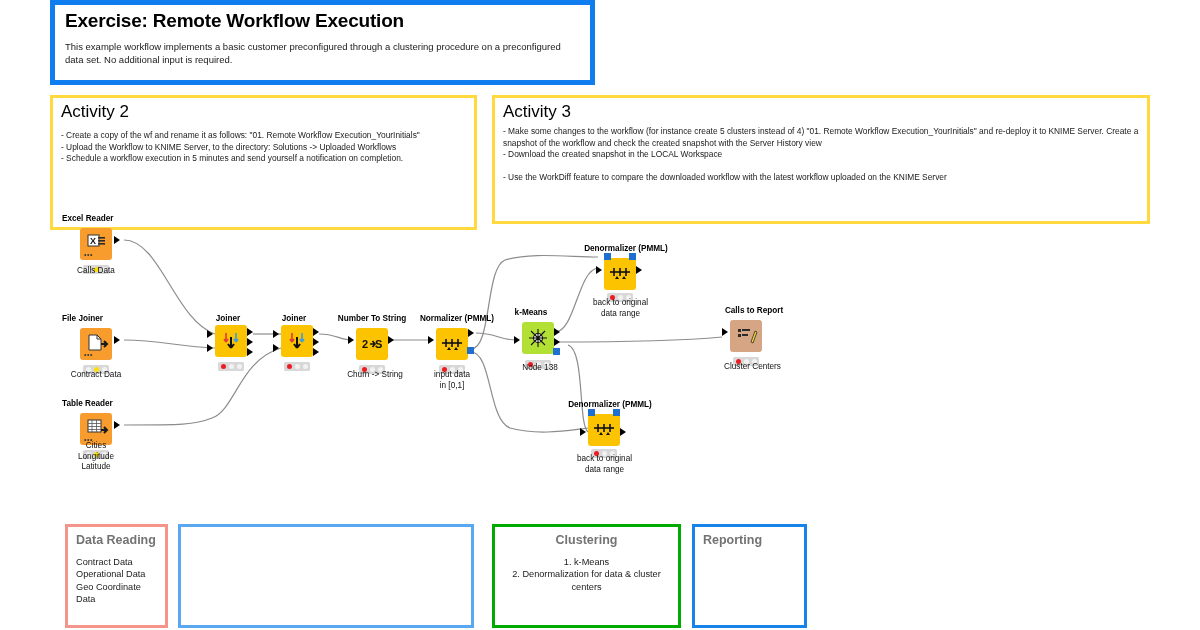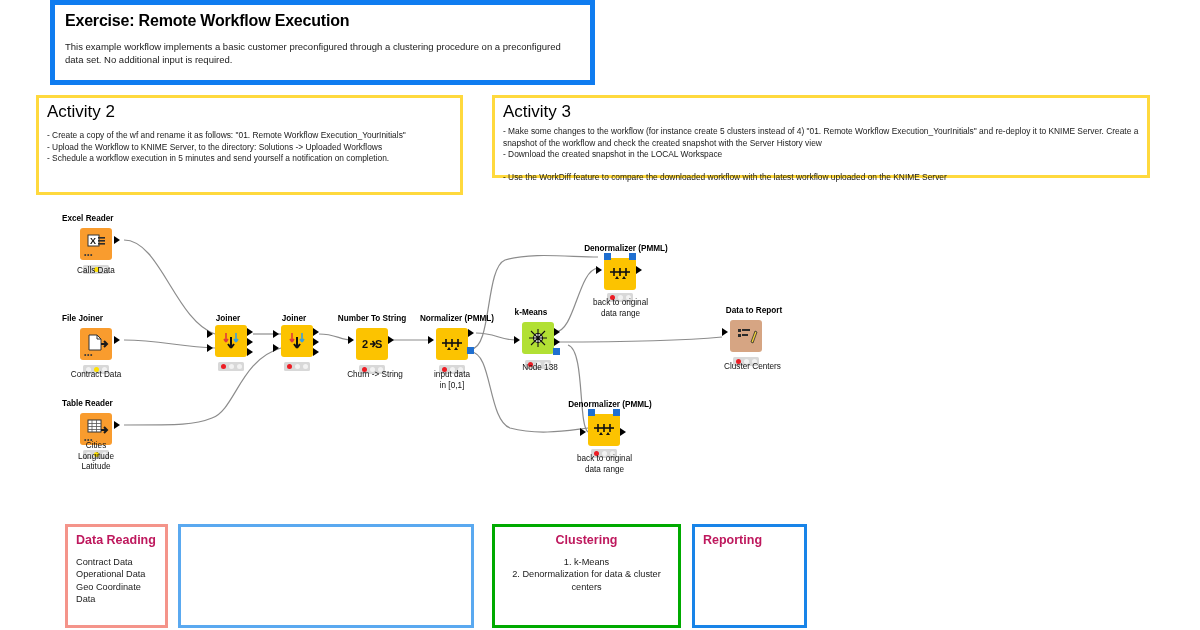--- a/index.html
+++ b/index.html
@@ -29,51 +29,51 @@
   .anno-body {
     color: #1a1a1a;
     white-space: pre-line;
   }
 
   #exercise-box {
     left: 50px; top: 0px; width: 545px; height: 85px;
     border: 5px solid #0f7cf0;
     padding: 6px 10px 0 10px;
   }
-  #exercise-box .anno-title { font-size: 16px; line-height: 20px; letter-spacing: -0.2px;}
+  #exercise-box .anno-title { font-size: 19px; line-height: 20px; letter-spacing: -0.2px;}
   #exercise-box .anno-body  { font-size: 9.5px; line-height: 13px; margin-top: 9px; }
 
   #activity2-box {
-    left: 36px; top: 95px; width: 427px; height: 100px;
+    left: 50px; top: 95px; width: 427px; height: 135px;
     border: 3px solid #ffd93d;
     padding: 3px 8px 0 8px;
   }
   #activity2-box .anno-title { font-size: 17px; line-height: 21px; font-weight: normal; }
   #activity2-box .anno-body  { font-size: 8.4px; line-height: 11.5px; margin-top: 8px; }
 
   #activity3-box {
-    left: 492px; top: 95px; width: 658px; height: 83px;
+    left: 492px; top: 95px; width: 658px; height: 129px;
     border: 3px solid #ffd93d;
     padding: 3px 8px 0 8px;
   }
   #activity3-box .anno-title { font-size: 17px; line-height: 21px; font-weight: normal; }
   #activity3-box .anno-body  { font-size: 8.4px; line-height: 11.5px; margin-top: 4px; }
 
   
   .legend {
     position: absolute;
     background: #ffffff;
     box-sizing: border-box;
     padding: 5px 8px 0 8px;
   }
   .legend-title {
     font-weight: bold;
     font-size: 12.5px;
     line-height: 16px;
-    color: #be185d;
+    color: #737373;
   }
   .legend-body {
     font-size: 9.2px;
     line-height: 12.3px;
     color: #1a1a1a;
     margin-top: 8px;
     white-space: pre-line;
   }
   #legend-data-reading   { left: 65px;  top: 524px; width: 103px; height: 104px; border: 3px solid #f4948a; }
   #legend-preprocessing  { left: 178px; top: 524px; width: 296px; height: 104px; border: 3px solid #5aa9f0; }
@@ -415,21 +415,21 @@
   <div class="port-in" style="left:580px; top:428px;"></div>
   <div class="port-out" style="left:620px; top:428px;"></div>
   <div class="status" style="left:591px; top:449px;">
     <i class="on-red"></i>
     <i></i>
     <i></i>
   </div>
   <div class="node-label" style="left:557px; top:454px; width:95px;">back to original
 data range</div>
 
-  <div class="node-title" style="left:702px; top:306px; width:104px;">Data to Report</div>
+  <div class="node-title" style="left:702px; top:306px; width:104px;">Calls to Report</div>
   <div class="node tan" style="left:730px; top:320px;">
     <svg class="glyph" viewBox="0 0 32 32">
       <rect x="8" y="9" width="3" height="3" fill="#2b2b2b"></rect>
       <rect x="12" y="9" width="8" height="2" fill="#2b2b2b"></rect>
       <rect x="8" y="14" width="3" height="3" fill="#2b2b2b"></rect>
       <rect x="12" y="14" width="6" height="2" fill="#2b2b2b"></rect>
       <path d="M21 22 l4 -11 l2 1 l-4 11 z" fill="#f2d23a" stroke="#2b2b2b" stroke-width="0.8"></path>
     </svg>
   </div>
   <div class="port-in" style="left:722px; top:328px;"></div>

